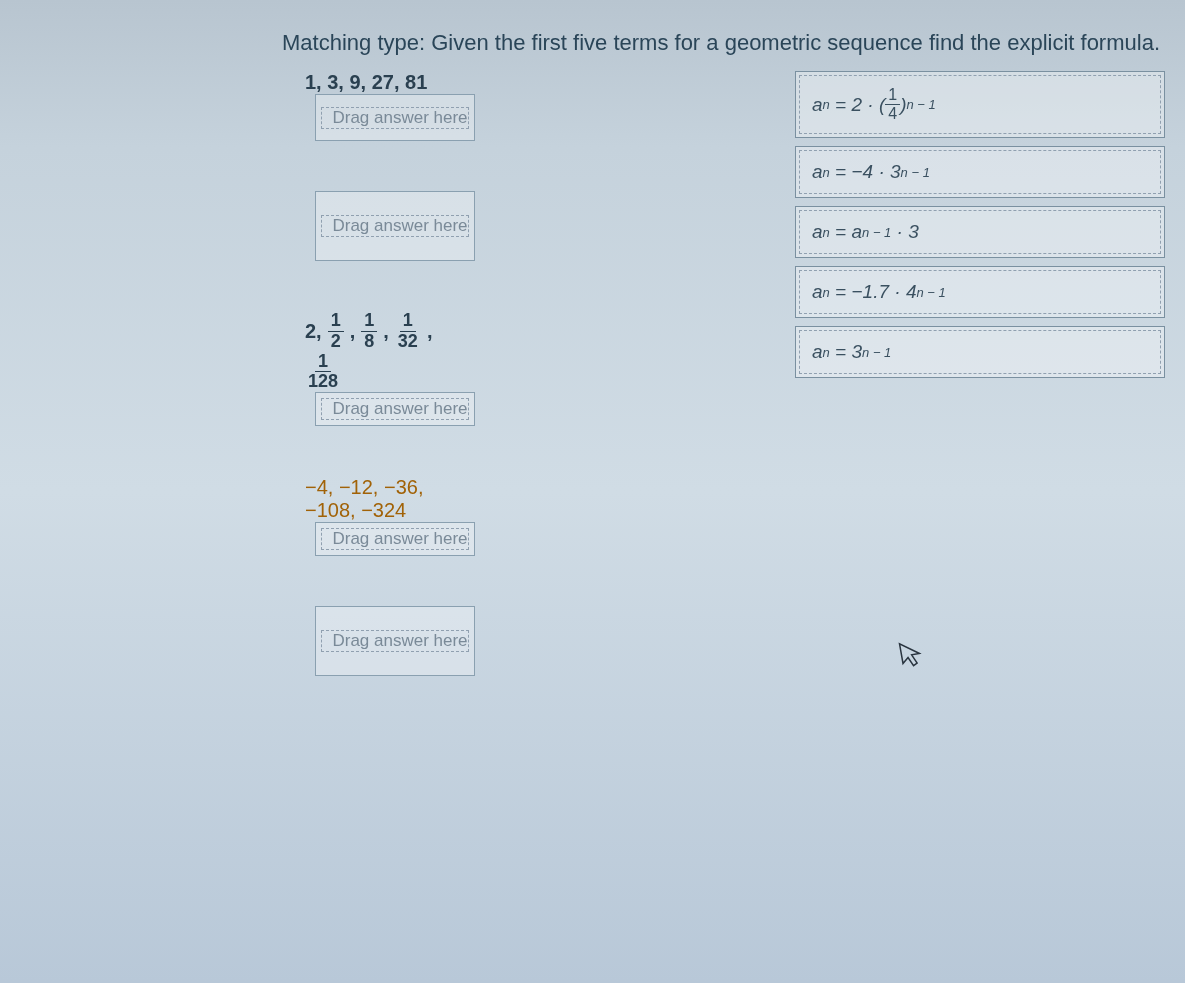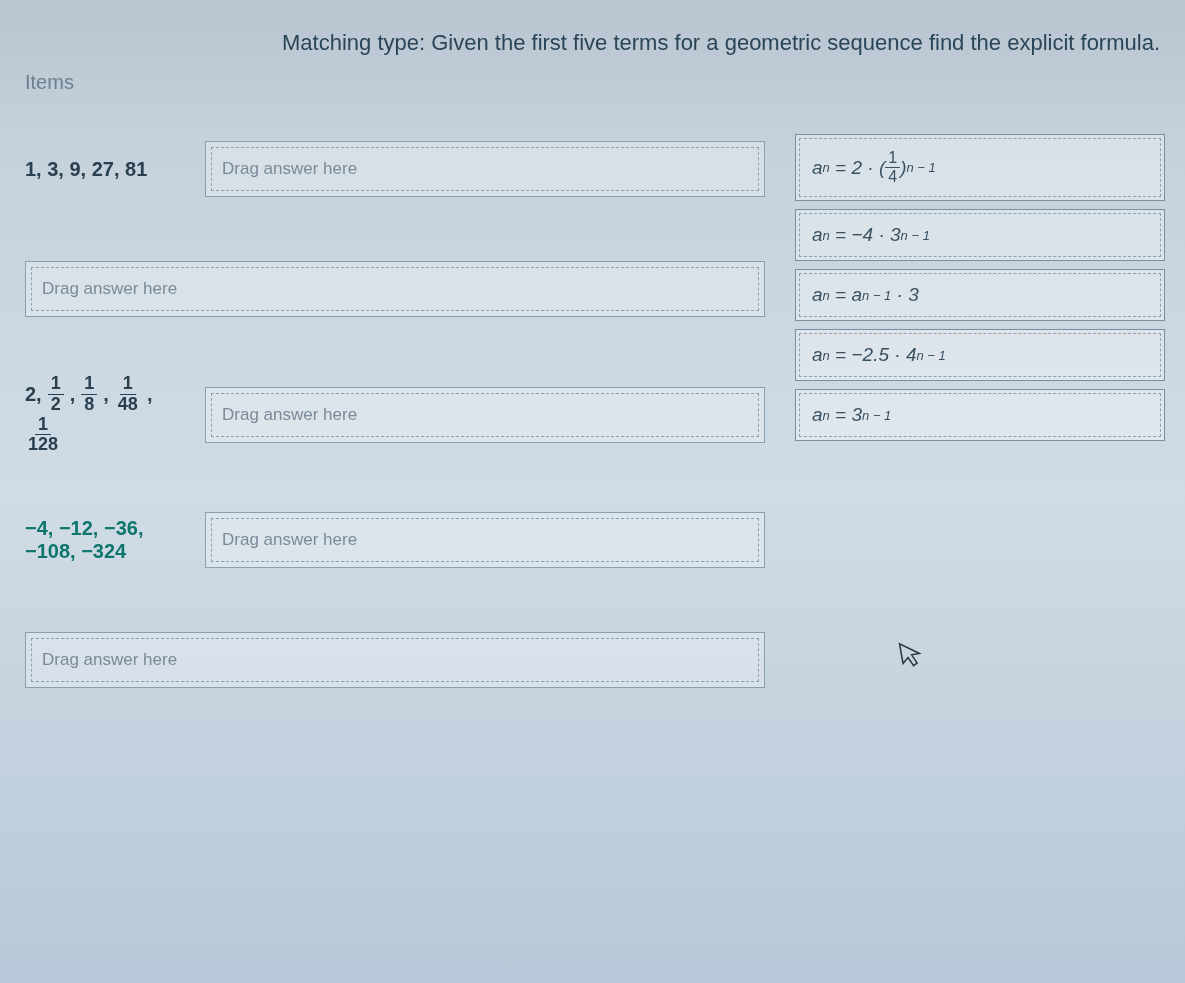--- a/index.html
+++ b/index.html
@@ -30,31 +30,32 @@
   gap: 30px;
 }
 .left-col {
   flex: 0 0 740px;
 }
 .item-row {
   display: flex;
   align-items: center;
   margin-bottom: 50px;
   min-height: 70px;
+  flex-direction: column;
 }
 .sequence-label {
   width: 180px;
   font-size: 20px;
   color: #2a4050;
   font-weight: bold;
   padding-right: 15px;
 }
 .sequence-label.dim {
-  color: #0f766e;
-  font-weight: bold;
+  color: #a16207;
+  font-weight: normal;
 }
 .frac-container {
   display: flex;
   flex-direction: column;
   align-items: flex-start;
   line-height: 1.1;
 }
 .frac-row {
   display: flex;
   align-items: center;
@@ -124,21 +125,20 @@
   transform: rotate(-10deg);
 }
 </style>
 </head>
 <body>
 
 <div class="content">
   <div class="question-text">
     <span>Matching type: </span><span>Given the first five terms for a geometric sequence find the explicit formula.</span>
   </div>
-  <div class="items-label">Items</div>
 
   <div class="main-grid">
     <div class="left-col">
 
       <div class="item-row">
         <div class="sequence-label">1, 3, 9, 27, 81</div>
         <div class="drop-zone">
           <div class="drop-inner">Drag answer here</div>
         </div>
       </div>
@@ -159,21 +159,21 @@
                   <span class="den">2</span>
                 </span>
                 <span>,</span>
               <span class="frac">
                   <span class="num">1</span>
                   <span class="den">8</span>
                 </span>
                 <span>,</span>
               <span class="frac">
                   <span class="num">1</span>
-                  <span class="den">48</span>
+                  <span class="den">32</span>
                 </span>
                 <span>,</span>
             </div>
             <div class="frac-row">
               <span class="frac">
                   <span class="num">1</span>
                   <span class="den">128</span>
                 </span>
             </div>
           </div>
@@ -216,21 +216,21 @@
       </div>
 
       <div class="answer-box">
         <div class="answer-inner">
           a<span class="sub">n</span>&nbsp;=&nbsp;a<span class="sub">n − 1</span>&nbsp;·&nbsp;<span>3</span>
         </div>
       </div>
 
       <div class="answer-box">
         <div class="answer-inner">
-          a<span class="sub">n</span>&nbsp;=&nbsp;<span>−2.5</span>&nbsp;·&nbsp;<span>4</span><span class="sup">n − 1</span>
+          a<span class="sub">n</span>&nbsp;=&nbsp;<span>−1.7</span>&nbsp;·&nbsp;<span>4</span><span class="sup">n − 1</span>
         </div>
       </div>
 
       <div class="answer-box">
         <div class="answer-inner">
           a<span class="sub">n</span>&nbsp;=&nbsp;<span>3</span><span class="sup">n − 1</span>
         </div>
       </div>
 
     </div>

